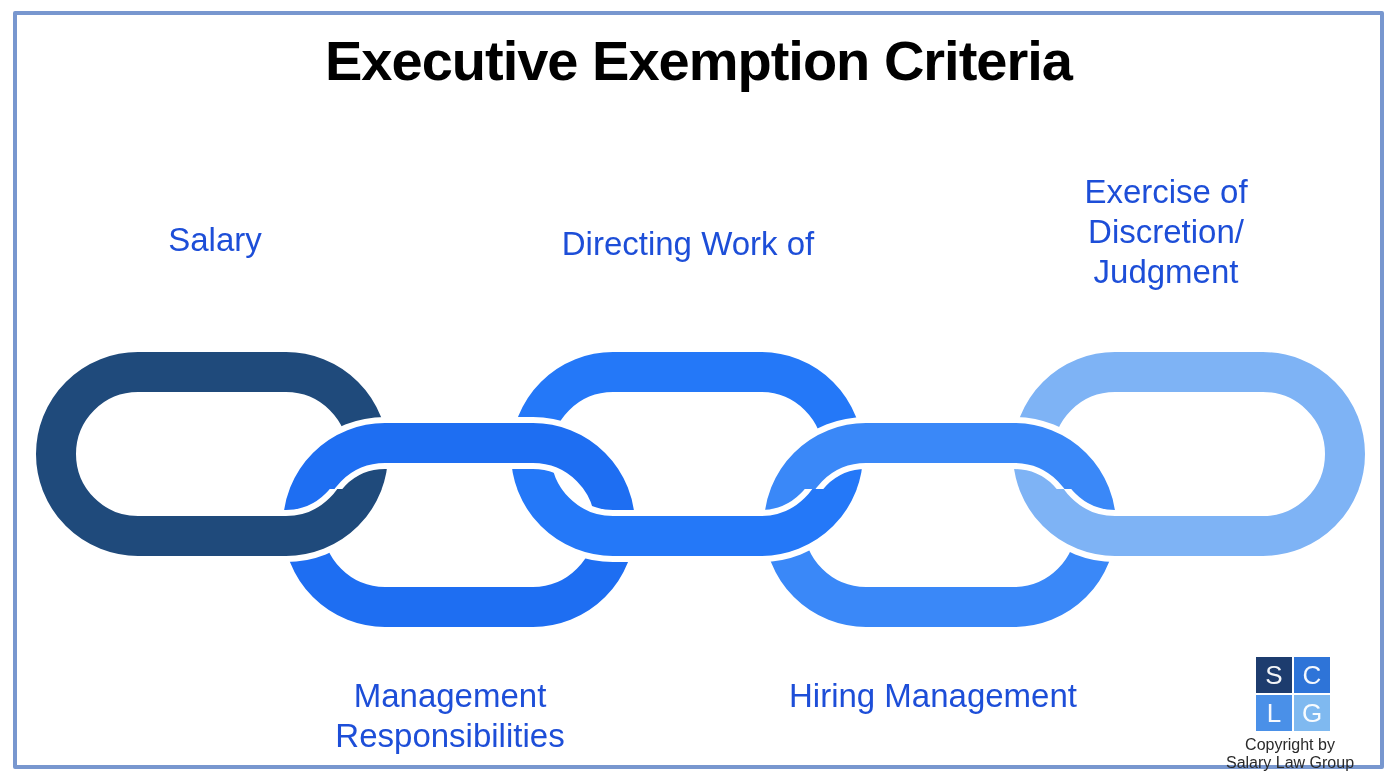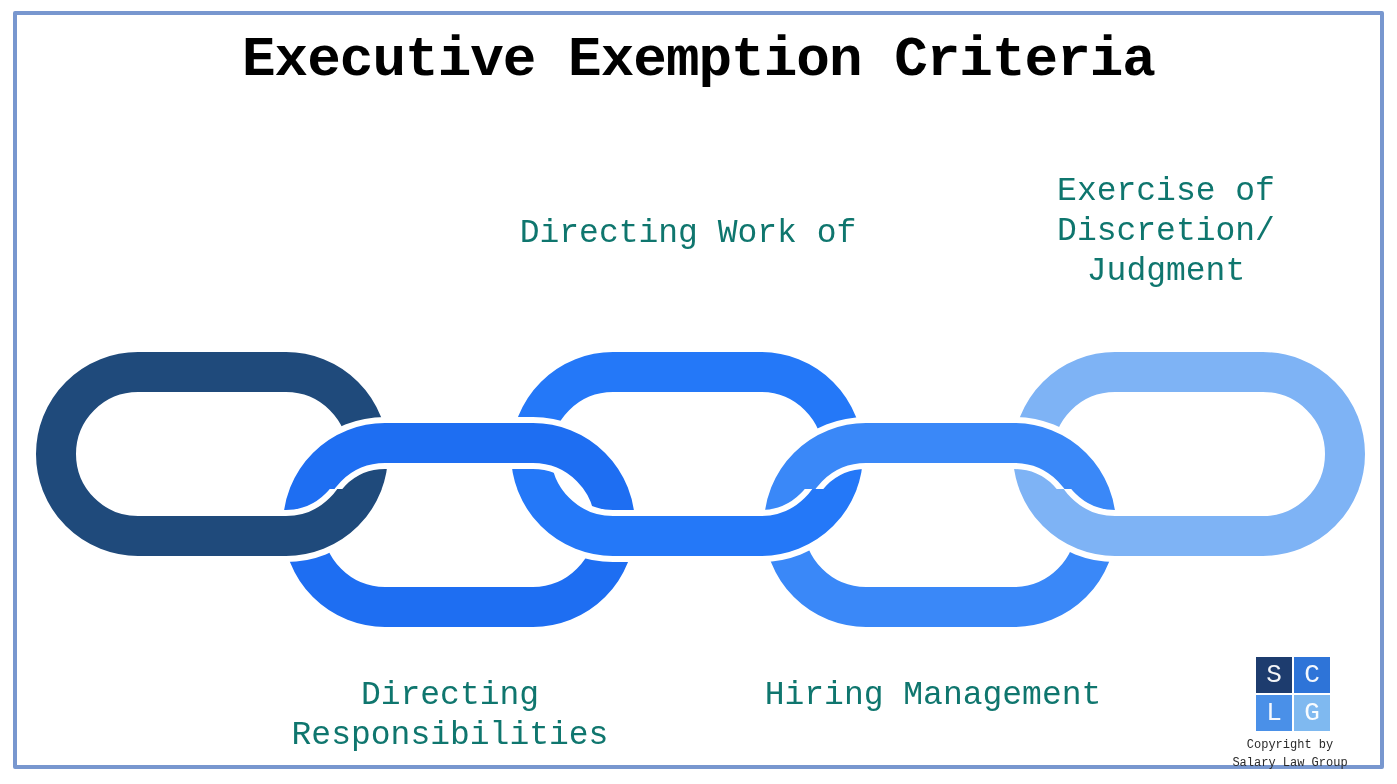--- a/index.html
+++ b/index.html
@@ -1,21 +1,21 @@
 <!DOCTYPE html>
 <html><head>
 <meta charset="utf-8">
 <style>
   html, body { margin: 0; padding: 0; background: #ffffff; }
   #page {
     position: relative;
     width: 1396px;
     height: 784px;
     background: #ffffff;
-    font-family: Liberation Mono, monospace;
+    font-family: Liberation Sans, sans-serif;
     overflow: hidden;
   }
   .frame {
     position: absolute;
     left: 13px; top: 11px;
     width: 1363px; height: 750px;
     border: 4px solid #7897CF;
     border-radius: 2px;
   }
   .title {
@@ -28,21 +28,21 @@
     color: #000000;
     letter-spacing: -1px;
   }
   .chain-svg { position: absolute; left: 0; top: 0; }
   .crit-label {
     position: absolute;
     width: 400px;
     text-align: center;
     font-size: 33px;
     line-height: 40px;
-    color: #0f766e;
+    color: #1d4ed8;
     font-weight: 400;
   }
   .logo {
     position: absolute;
     left: 1256px; top: 657px;
     width: 74px; height: 74px;
     display: grid;
     grid-template-columns: 36px 36px;
     grid-template-rows: 36px 36px;
     gap: 2px;
@@ -53,37 +53,38 @@
     justify-content: center;
     color: rgba(255,255,255,0.95);
     font-size: 26px;
     font-weight: 400;
   }
   .logo-caption {
     position: absolute;
     left: 1205px; top: 736px;
     width: 170px;
     text-align: center;
-    font-size: 12px;
+    font-size: 16px;
     line-height: 18px;
     color: #2a2a2a;
   }
 </style>
 </head>
 <body>
 
 <div id="page">
 
   <div class="frame"></div>
 
   <div class="title">Executive Exemption Criteria</div>
 
   <div class="crit-label" style="left:15px; top:220px;">
+    <div>Salary</div>
   </div>
-  <div class="crit-label" style="left:488px; top:214px;">
+  <div class="crit-label" style="left:488px; top:224px;">
     <div>Directing Work of</div>
   </div>
   <div class="crit-label" style="left:966px; top:172px;">
     <div>Exercise of</div>
     <div>Discretion/</div>
     <div>Judgment</div>
   </div>
 
   <svg class="chain-svg" width="1397" height="784" viewBox="0 0 1397 784">
     <defs>
@@ -118,21 +119,21 @@
       <rect x="56" y="372" width="312" height="164" rx="82" fill="none" stroke-width="52" stroke="#FFFFFF"></rect>
       <rect x="56" y="372" width="312" height="164" rx="82" fill="none" stroke-width="40" stroke="#1F4A7B"></rect>
       <rect x="531" y="372" width="312" height="164" rx="82" fill="none" stroke-width="52" stroke="#FFFFFF"></rect>
       <rect x="531" y="372" width="312" height="164" rx="82" fill="none" stroke-width="40" stroke="#2478F8"></rect>
       <rect x="1033" y="372" width="312" height="164" rx="82" fill="none" stroke-width="52" stroke="#FFFFFF"></rect>
       <rect x="1033" y="372" width="312" height="164" rx="82" fill="none" stroke-width="40" stroke="#7EB3F5"></rect>
     </g>
   </svg>
 
   <div class="crit-label" style="left:250px; top:676px;">
-    <div>Directing</div>
+    <div>Management</div>
     <div>Responsibilities</div>
   </div>
   <div class="crit-label" style="left:733px; top:676px;">
     <div>Hiring Management</div>
   </div>
 
   <div class="logo">
     <div class="sq" style="background-color: rgb(29, 60, 110);">S</div>
     <div class="sq" style="background-color: rgb(46, 116, 216);">C</div>
     <div class="sq" style="background-color: rgb(74, 144, 232);">L</div>

